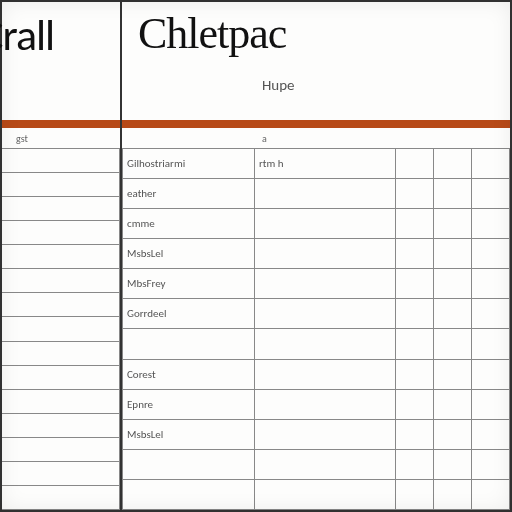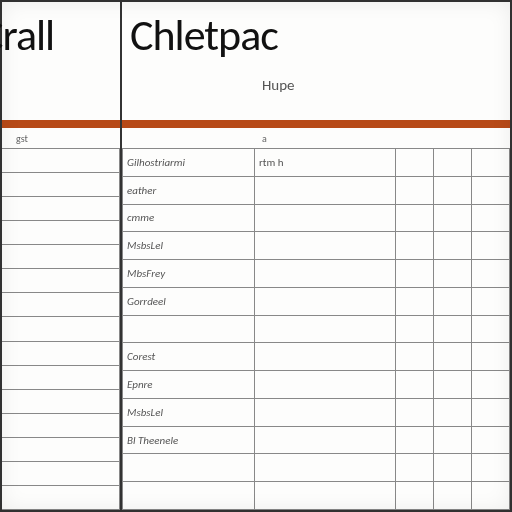--- a/index.html
+++ b/index.html
@@ -36,21 +36,21 @@
     letter-spacing: -1px;
     color: #111;
     padding: 6px 10px 0 6px;
     height: 72px;
     display: flex;
     align-items: flex-start;
     white-space: nowrap;
     overflow: hidden;
   }
   .panel-left .title { padding-left: 0; margin-left: -22px; }
-  .panel-right .title { padding-left: 8px; }
+  .panel-right .title { padding-left: 16px; font-family: Liberation Serif, serif; }
 
   
   .subheader {
     height: 22px;
     display: flex;
     align-items: center;
     padding-left: 140px;
   }
   .subheader span {
     font-size: 15px;
@@ -95,21 +95,21 @@
     border: 1px solid #888;
     height: 23px;
     font-size: 11px;
     color: #555;
     padding: 0 4px;
     vertical-align: middle;
     white-space: nowrap;
     overflow: hidden;
   }
   .panel-left .grid td { border-left: none; }
-  .panel-right .grid td:first-child { width: 132px; font-style: italic; }
+  .panel-right .grid td:first-child { width: 132px; }
   .panel-right .grid td.labelcell span {
     filter: blur(0.45px);
     display: inline-block;
   }
 
   
   .vignette {
     position: absolute;
     inset: 0;
     pointer-events: none;
@@ -260,27 +260,20 @@
               <td></td>
             </tr>
             <tr>
               <td class="labelcell"><span>MsbsLel</span></td>
               <td class="labelcell"><span></span></td>
               <td></td>
               <td></td>
               <td></td>
             </tr>
             <tr>
-              <td class="labelcell"><span>Bl Theenele</span></td>
-              <td class="labelcell"><span></span></td>
-              <td></td>
-              <td></td>
-              <td></td>
-            </tr>
-            <tr>
               <td class="labelcell"><span></span></td>
               <td class="labelcell"><span></span></td>
               <td></td>
               <td></td>
               <td></td>
             </tr>
             <tr>
               <td class="labelcell"><span></span></td>
               <td class="labelcell"><span></span></td>
               <td></td>

